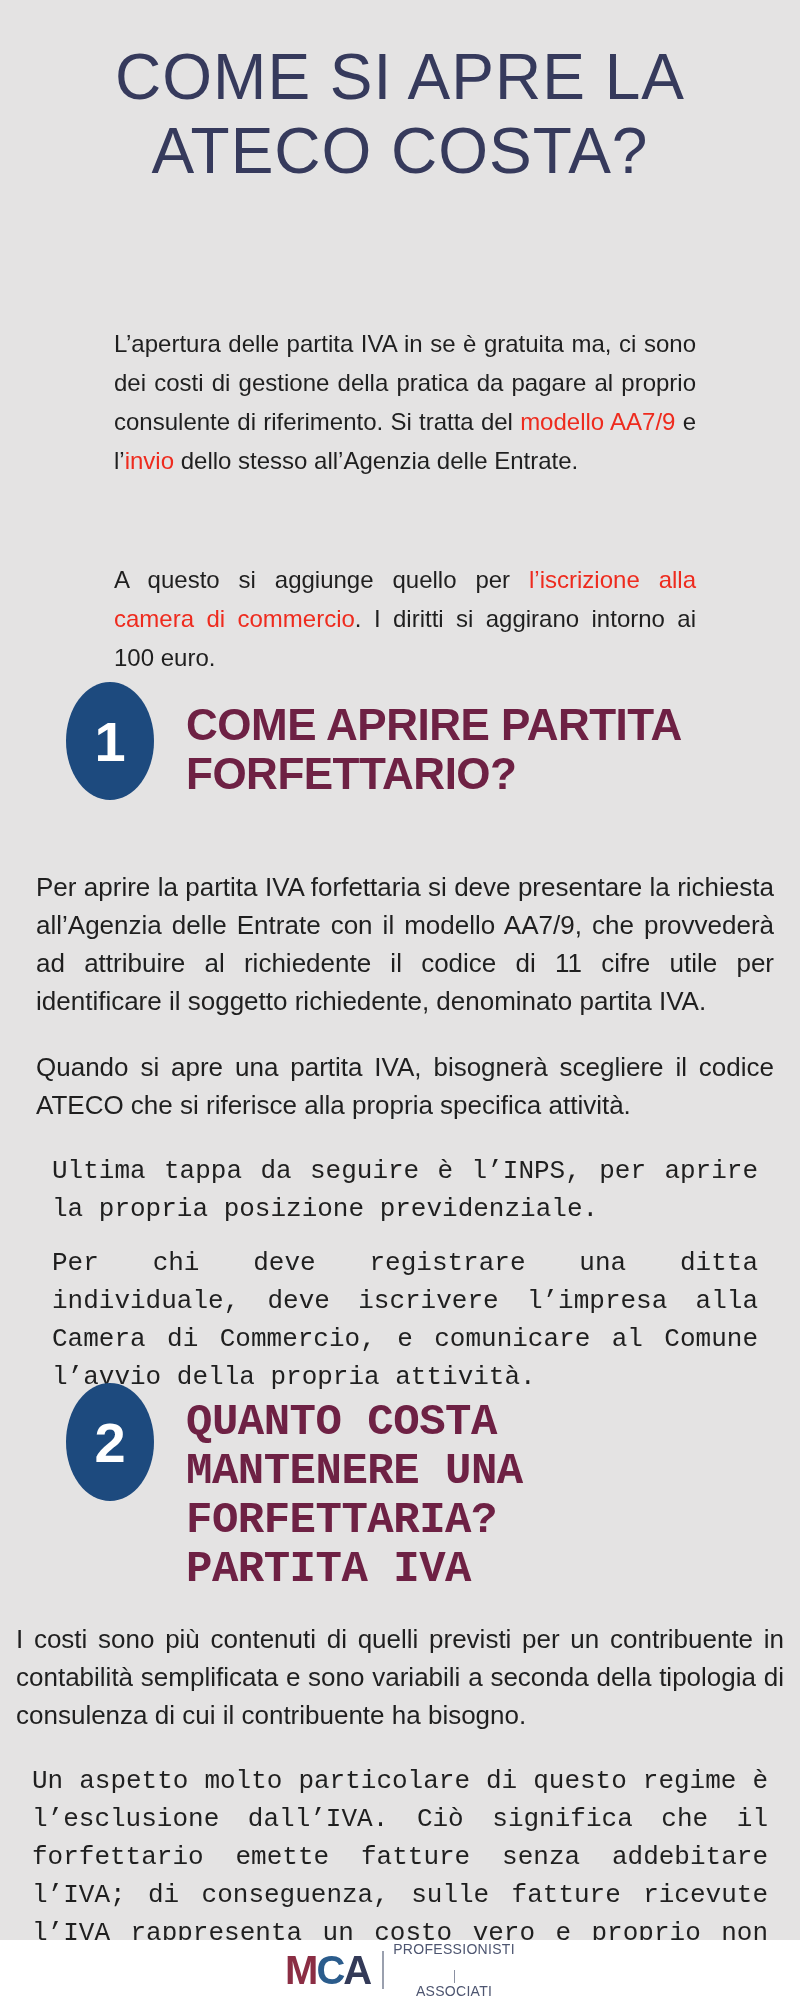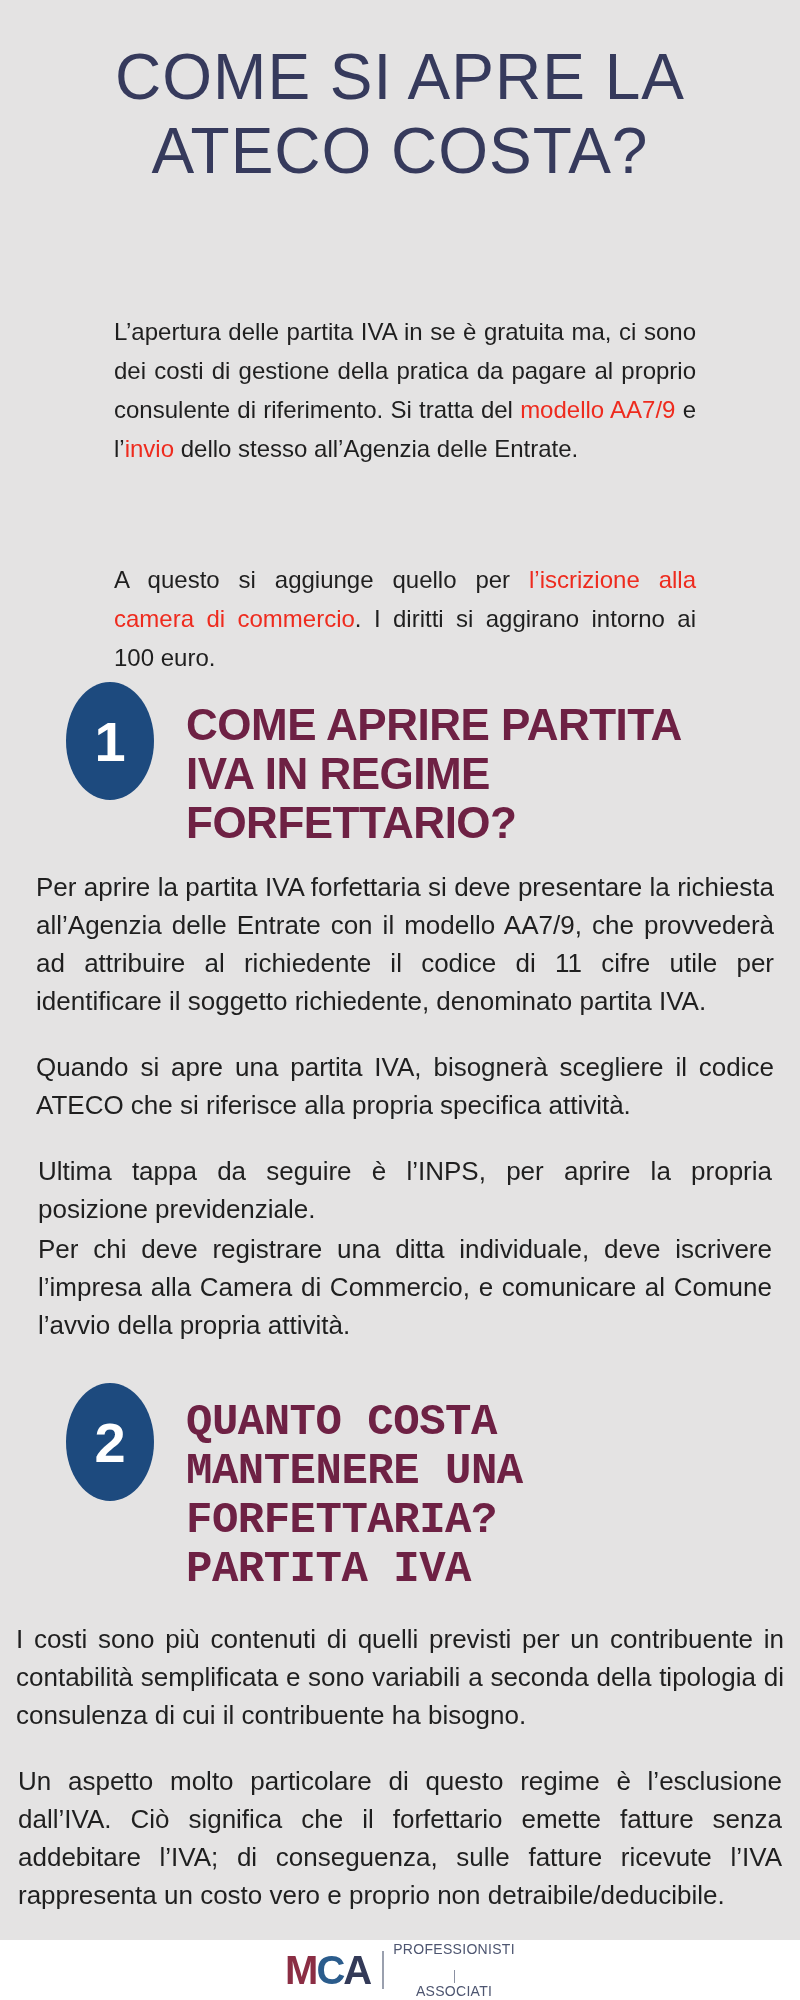--- a/index.html
+++ b/index.html
@@ -17,21 +17,21 @@
     font-size:64px;line-height:74px;
     letter-spacing:1px;
     color:var(--title,#363a5c);
   }
   .intro-p{
     position:absolute;left:114px;width:582px;
     font-size:24px;line-height:39px;
     text-align:justify;
     color:var(--body,#1f1f1f);
   }
-  #intro-p1{top:288px;}
+  #intro-p1{top:300px;}
   #intro-p2{top:536px;}
   .red{color:var(--accent-red,#ee2b1e);}
   .num-badge{
     position:absolute;left:66px;
     width:88px;height:118px;border-radius:50%;
     background:var(--circle-blue,#1d4a7e);
     color:#ffffff;
     display:flex;align-items:center;justify-content:center;
     font-size:56px;font-weight:bold;
   }
@@ -48,21 +48,21 @@
   #heading-2{top:1398px;font-family:Liberation Mono, monospace;}
   .body-block{
     position:absolute;
     font-size:26px;line-height:38px;
     text-align:justify;
     color:var(--body,#1f1f1f);
   }
   #body-1{left:36px;top:868px;width:738px;}
   #body-2{left:16px;top:1620px;width:768px;}
   .body-par{margin:0 0 28px 0;}
-  .body-par.tight{margin:2px;}
+  .body-par.tight{margin:16px;font-family:Liberation Mono, monospace;}
   .footer{
     position:absolute;left:0;top:1940px;width:800px;height:60px;
     background:var(--footer-bg,#ffffff);
     display:flex;align-items:center;justify-content:center;
   }
   .logo-word{
     font-size:40px;font-weight:bold;letter-spacing:-2px;
     display:flex;align-items:center;
   }
   .logo-m{color:var(--logo-m,#8b2e44);}
@@ -94,21 +94,20 @@
 
   <p class="intro-p" id="intro-p1"><span>L’apertura delle partita IVA in se è gratuita ma, ci sono dei costi di gestione della pratica da pagare al proprio consulente di riferimento. Si tratta del </span><span class="red">modello AA7/9</span><span> e l’</span><span class="red">invio</span><span> dello stesso all’Agenzia delle Entrate.</span></p>
 
   <p class="intro-p" id="intro-p2"><span>A questo si aggiunge quello per </span><span class="red">l’iscrizione alla camera di commercio</span><span>. I diritti si aggirano intorno ai 100 euro.</span></p>
 
   <div class="num-badge" id="badge-1">
     <span>1</span>
   </div>
   <div class="section-heading" id="heading-1">
     <div>COME APRIRE PARTITA</div>
-    <div>IVA IN REGIME</div>
     <div>FORFETTARIO?</div>
   </div>
 
   <div class="body-block" id="body-1">
     <p class="body-par">Per aprire la partita IVA forfettaria si deve presentare la richiesta all’Agenzia delle Entrate con il modello AA7/9, che provvederà ad attribuire al richiedente il codice di 11 cifre utile per identificare il soggetto richiedente, denominato partita IVA.</p>
     <p class="body-par">Quando si apre una partita IVA, bisognerà scegliere il codice ATECO che si riferisce alla propria specifica attività.</p>
     <p class="body-par tight">Ultima tappa da seguire è l’INPS, per aprire la propria posizione previdenziale.</p>
     <p class="body-par tight">Per chi deve registrare una ditta individuale, deve iscrivere l’impresa alla Camera di Commercio, e comunicare al Comune l’avvio della propria attività.</p>
   </div>
 

